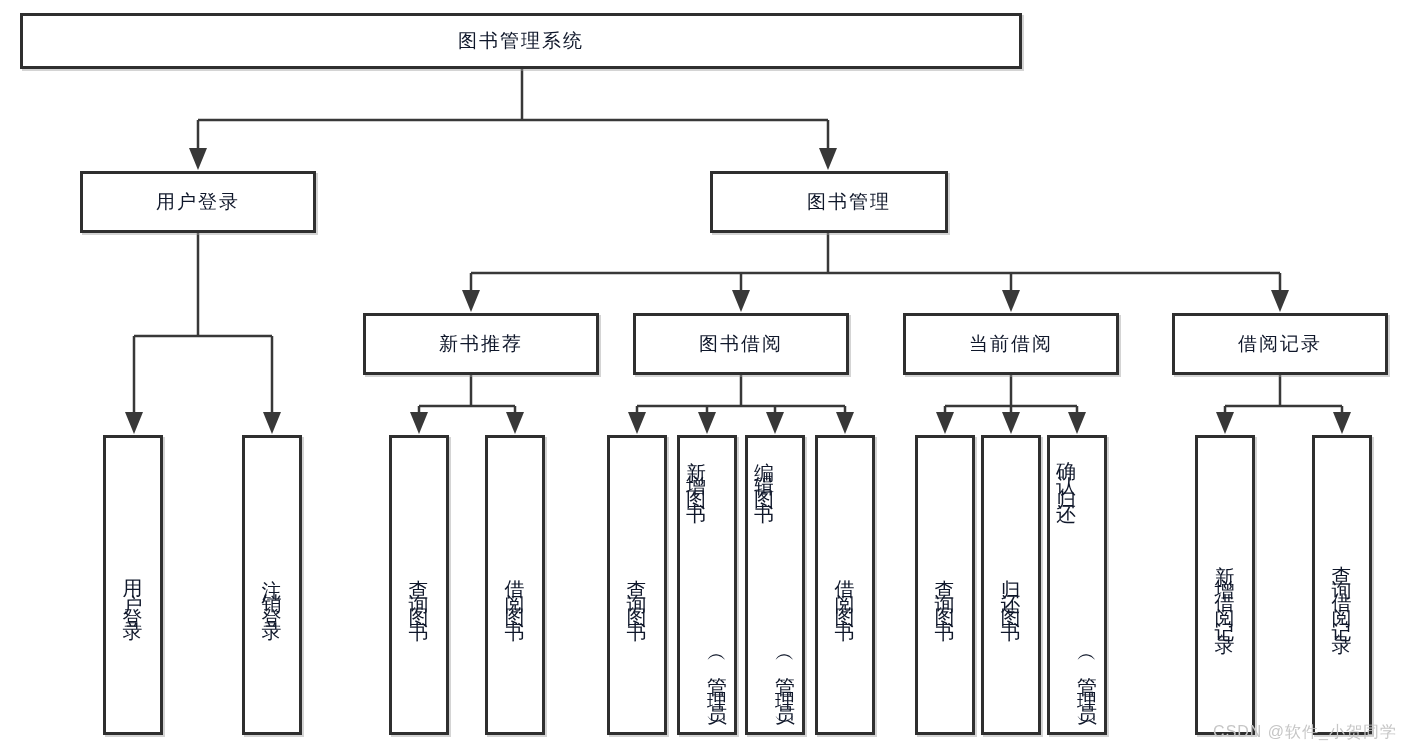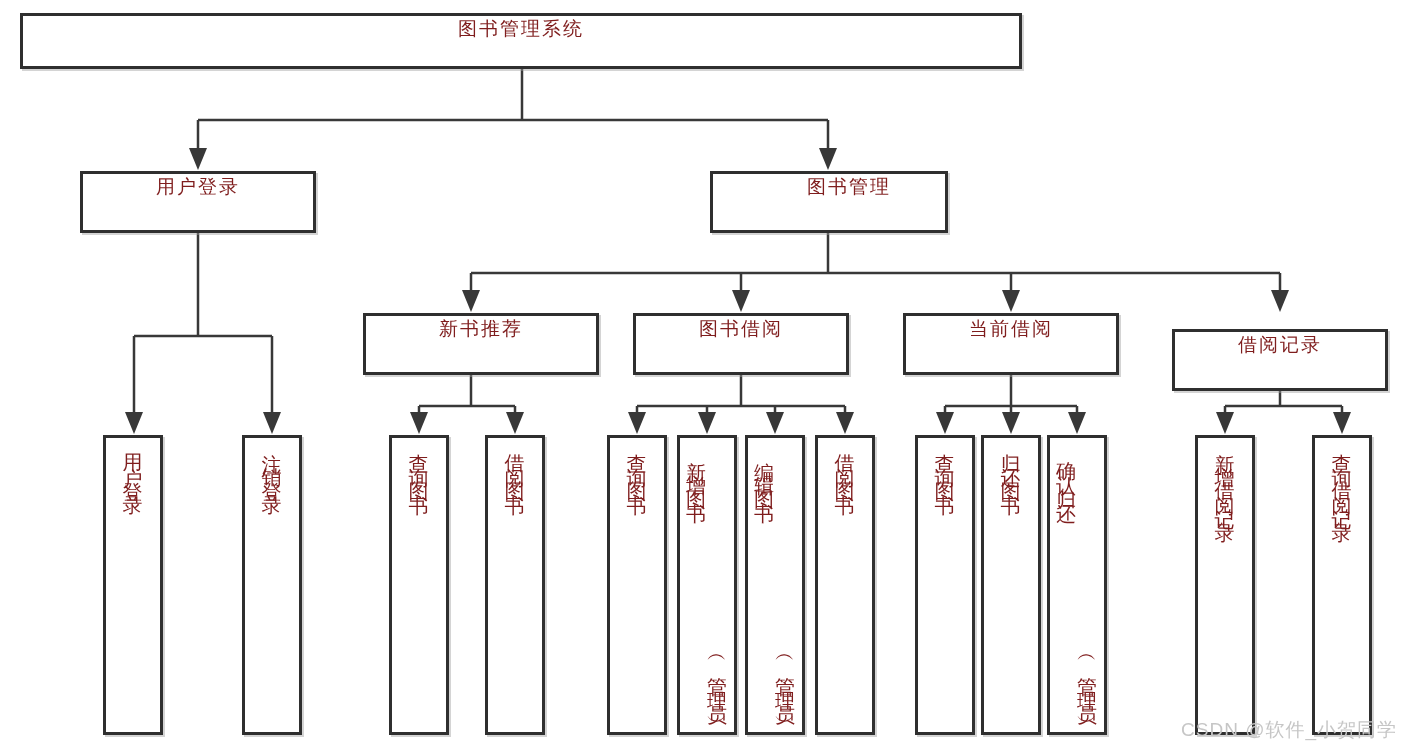--- a/index.html
+++ b/index.html
@@ -15,35 +15,35 @@
   }
 
   .wires { position: absolute; left: 0; top: 0; width: 1405px; height: 747px; }
 
   .node {
     position: absolute;
     background: #ffffff;
     border: 3px solid #2f2f2f;
     box-shadow: 2px 2px 0 rgba(160,160,160,0.45);
     display: flex;
-    align-items: flex-start;
+    align-items: center;
     justify-content: center;
-    color: #7f1d1d;
+    color: #0f172a;
   }
 
   .h-node { font-size: 19px; letter-spacing: 2px; font-weight: 400; }
 
   
   .n-root { left: 20px;   top: 13px;  width: 1002px; height: 56px; }
   .n-l2-1 { left: 80px;   top: 171px; width: 236px;  height: 62px; }
   .n-l2-2 { left: 710px;  top: 171px; width: 238px;  height: 62px; padding-left: 40px; }
   .n-l3-1 { left: 363px;  top: 313px; width: 236px;  height: 62px; }
   .n-l3-2 { left: 633px;  top: 313px; width: 216px;  height: 62px; }
   .n-l3-3 { left: 903px;  top: 313px; width: 216px;  height: 62px; }
-  .n-l3-4 { left: 1172px; top: 313px; width: 216px;  height: 62px; margin-top: 16px; }
+  .n-l3-4 { left: 1172px; top: 313px; width: 216px;  height: 62px; }
 
   
   .v-node { top: 435px; width: 60px; height: 300px; flex-direction: row; gap: 1px; }
   .vcol {
     display: block;
     writing-mode: vertical-lr;
     text-orientation: mixed;
     font-size: 20px;
     line-height: 1;
     letter-spacing: 14px;
@@ -64,21 +64,21 @@
   .lf9  { left: 915px; }
   .lf10 { left: 981px; }
   .lf11 { left: 1047px; }
   .lf12 { left: 1195px; }
   .lf13 { left: 1312px; }
 
   .watermark {
     position: absolute;
     right: 8px;
     bottom: 4px;
-    font-size: 19px;
+    font-size: 16px;
     letter-spacing: 1px;
     color: #c6c6c6;
     z-index: 5;
   }
 </style>
 </head>
 <body>
 
 <div class="canvas">
 

